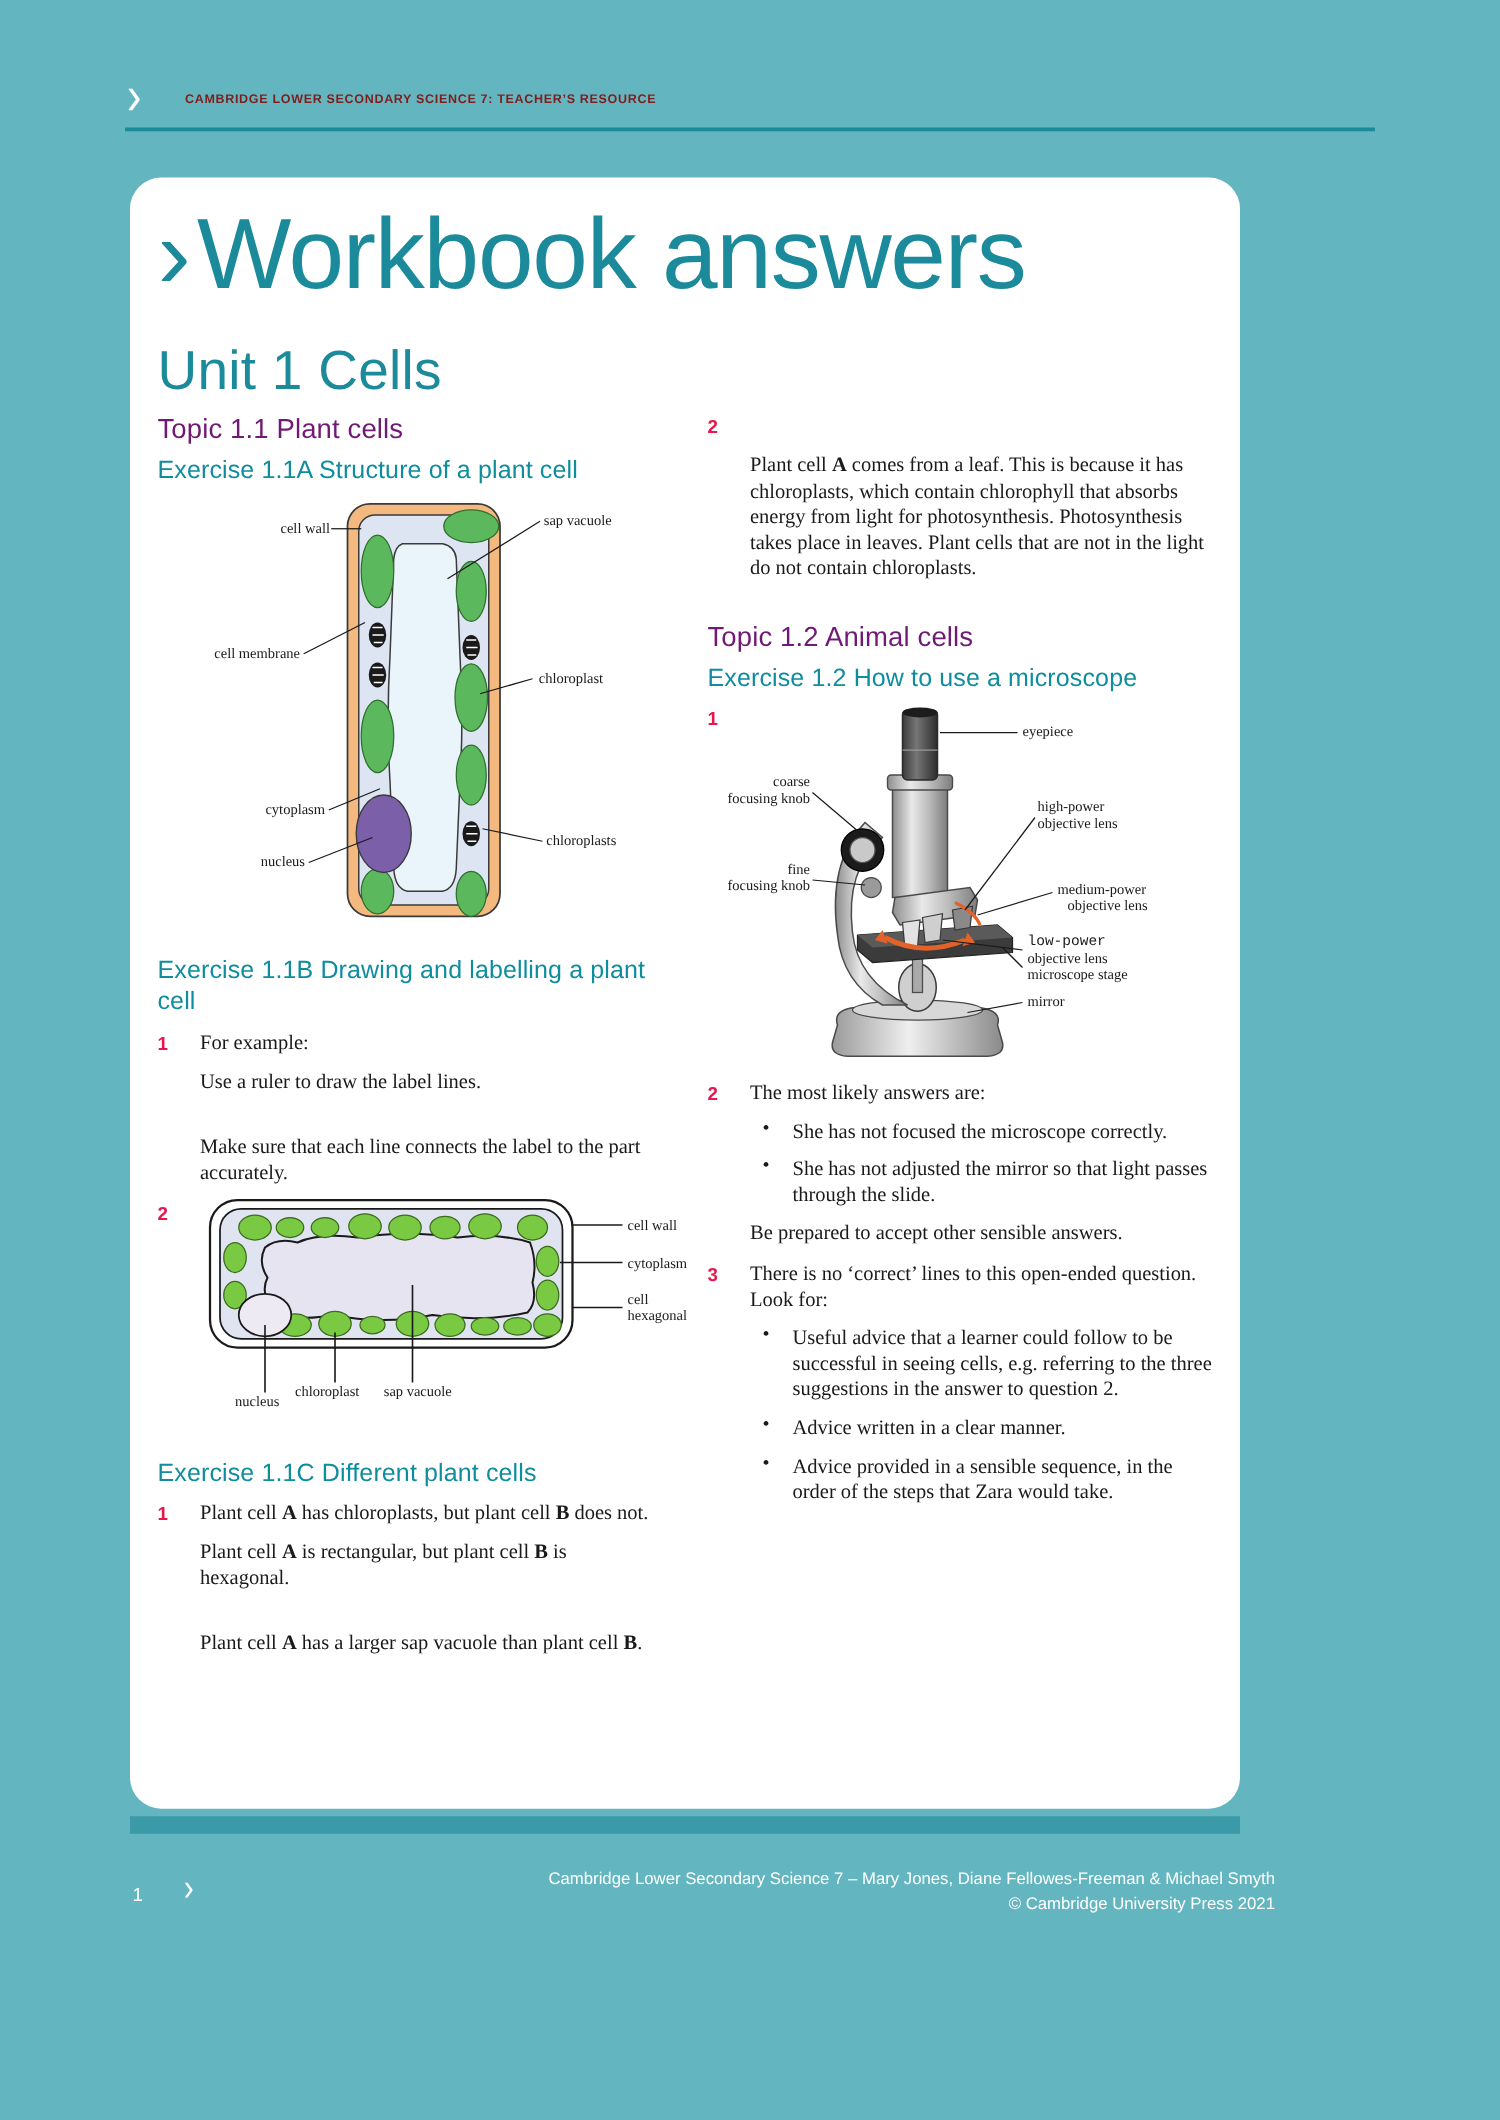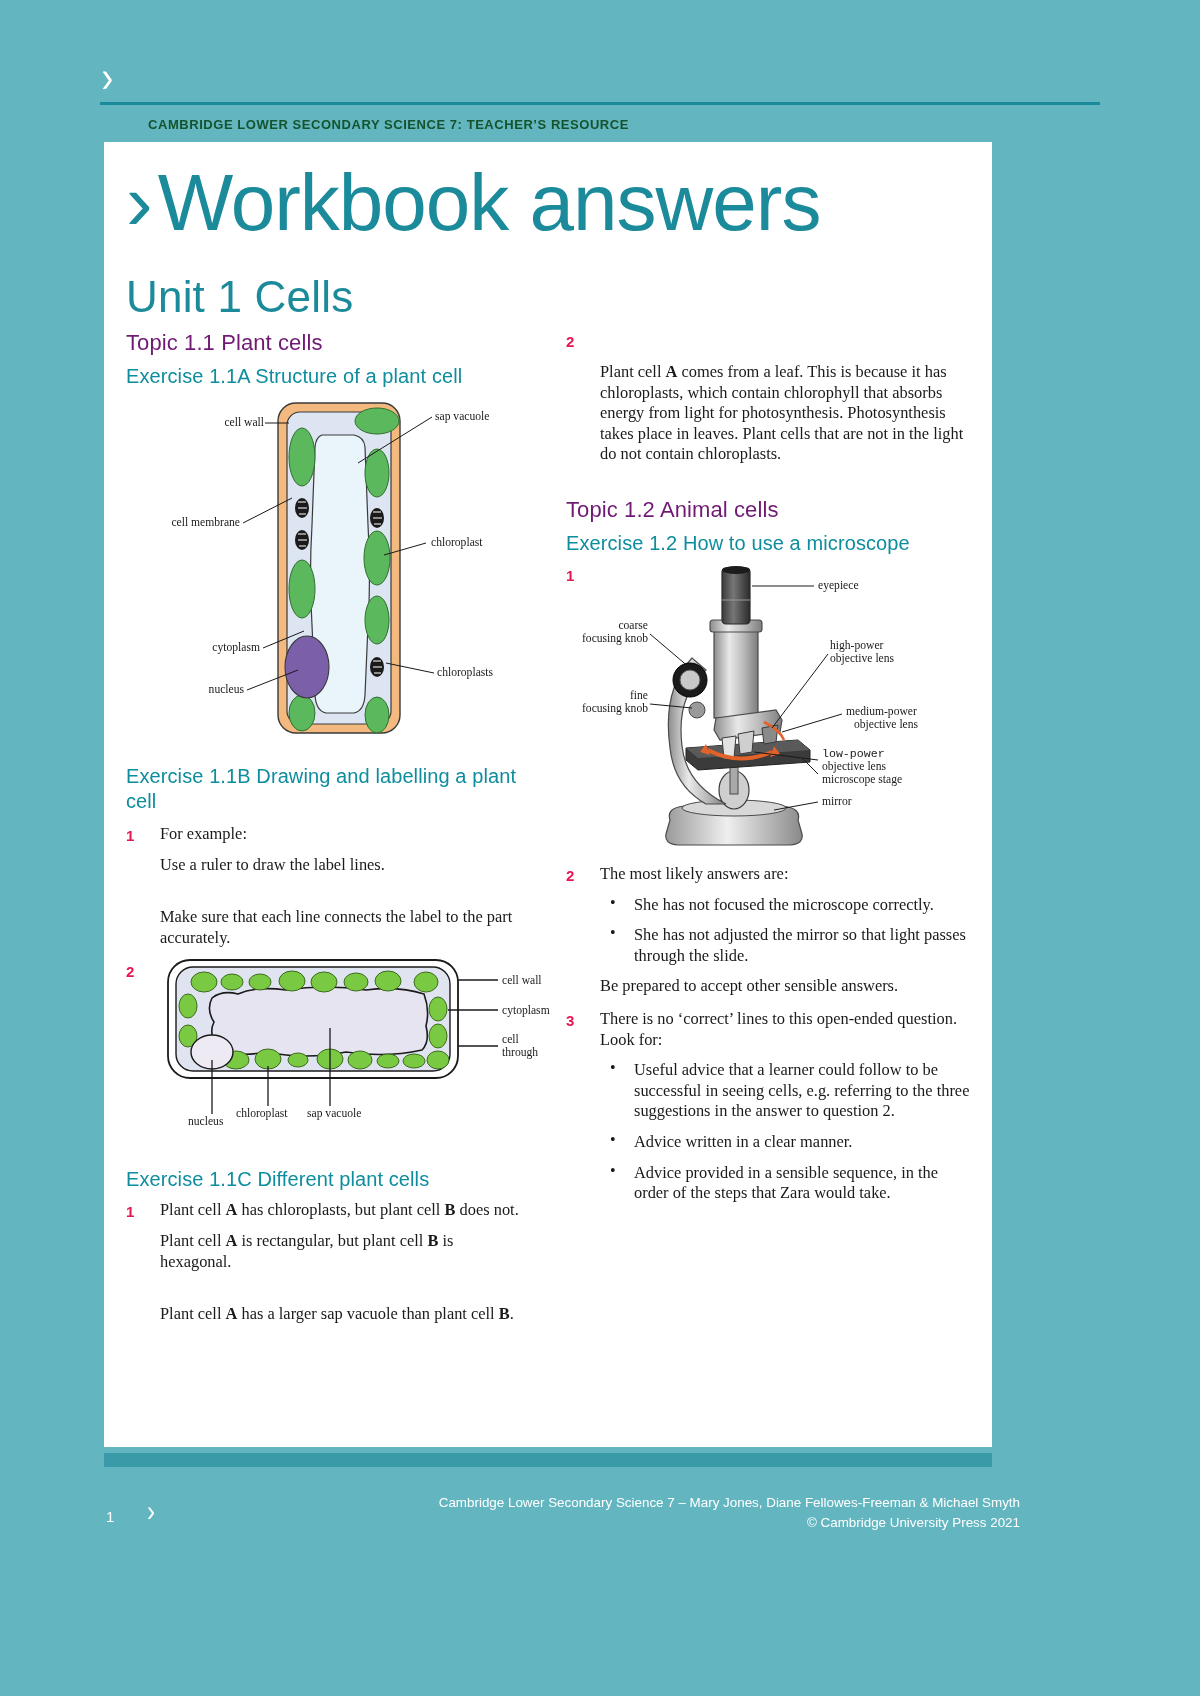--- a/index.html
+++ b/index.html
@@ -14,32 +14,32 @@
   .hdr{
     position:absolute;left:0;top:0;width:1200px;height:112px;
   }
   .hdr-chev{
     position:absolute;left:100px;top:55px;
     font-size:44px;line-height:44px;color:#ffffff;font-weight:300;
     transform:scaleX(.8);
   }
   .hdr-title{
     position:absolute;left:148px;top:74px;
-    color:#14532d;font-size:13px;font-weight:bold;
+    color:#7f1d1d;font-size:10px;font-weight:bold;
     letter-spacing:.55px;
-    margin-top:43px;
   }
   .hdr-rule{
     position:absolute;left:100px;top:102px;width:1000px;height:3px;
     background:#1b8a9a;
   }
   
   .sheet{
     position:absolute;left:104px;top:142px;width:888px;height:1305px;
     background:#ffffff;
+    border-radius:25px;
   }
   .sheet-accent{
     position:absolute;left:104px;top:142px;width:6px;height:1305px;
     background:#63b6c0;
   }
   .footer-bar{
     position:absolute;left:104px;top:1453px;width:888px;height:14px;
     background:#3a9aa8;
   }
   
@@ -237,21 +237,21 @@
           <path d="M322 56 L372 56"></path>
           <path d="M332 92 L372 92"></path>
           <path d="M86 106 L86 160"></path>
           <path d="M142 112 L142 152"></path>
           <path d="M204 74 L204 152"></path>
         </g>
       </svg>
       <div class="lbl" style="left:376px;top:21px;">cell wall</div>
       <div class="lbl" style="left:376px;top:51px;">cytoplasm</div>
       <div class="lbl" style="left:376px;top:80px;">cell</div>
-      <div class="lbl" style="left:376px;top:93px;">through</div>
+      <div class="lbl" style="left:376px;top:93px;">hexagonal</div>
       <div class="lbl" style="left:110px;top:154px;">chloroplast</div>
       <div class="lbl" style="left:181px;top:154px;">sap vacuole</div>
       <div class="lbl" style="left:62px;top:162px;">nucleus</div>
     </div>
 
     <h4 class="exercise" style="margin-top:8px;">Exercise 1.1C Different plant cells</h4>
 
     <div class="body-serif" style="margin-top:8px;">
       <div class="qrow">
         <div class="qnum">1</div>

